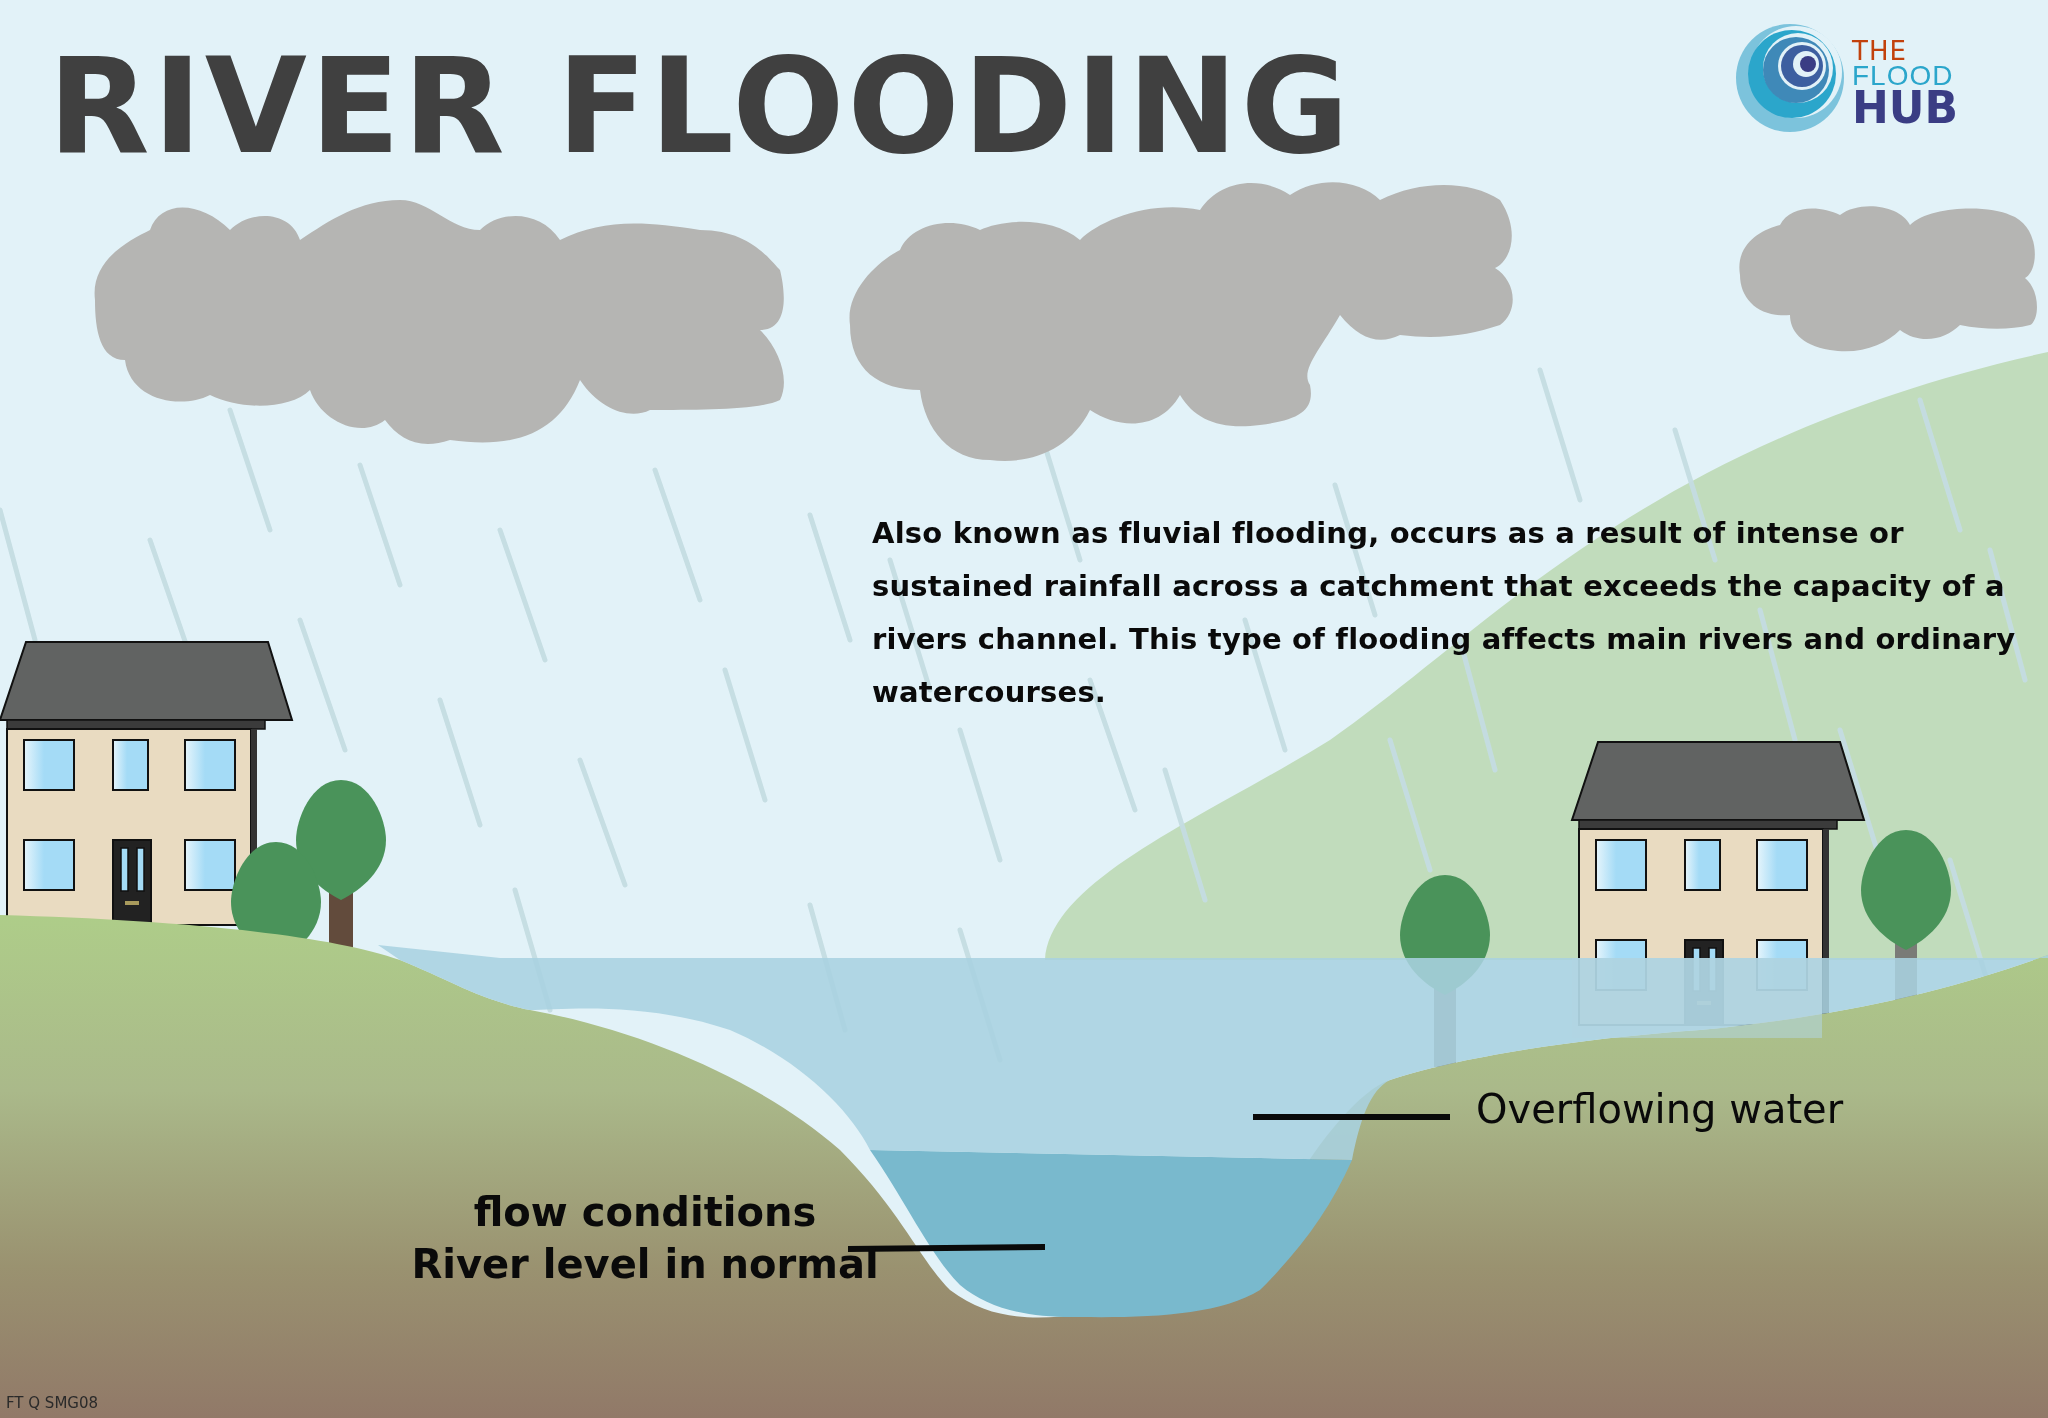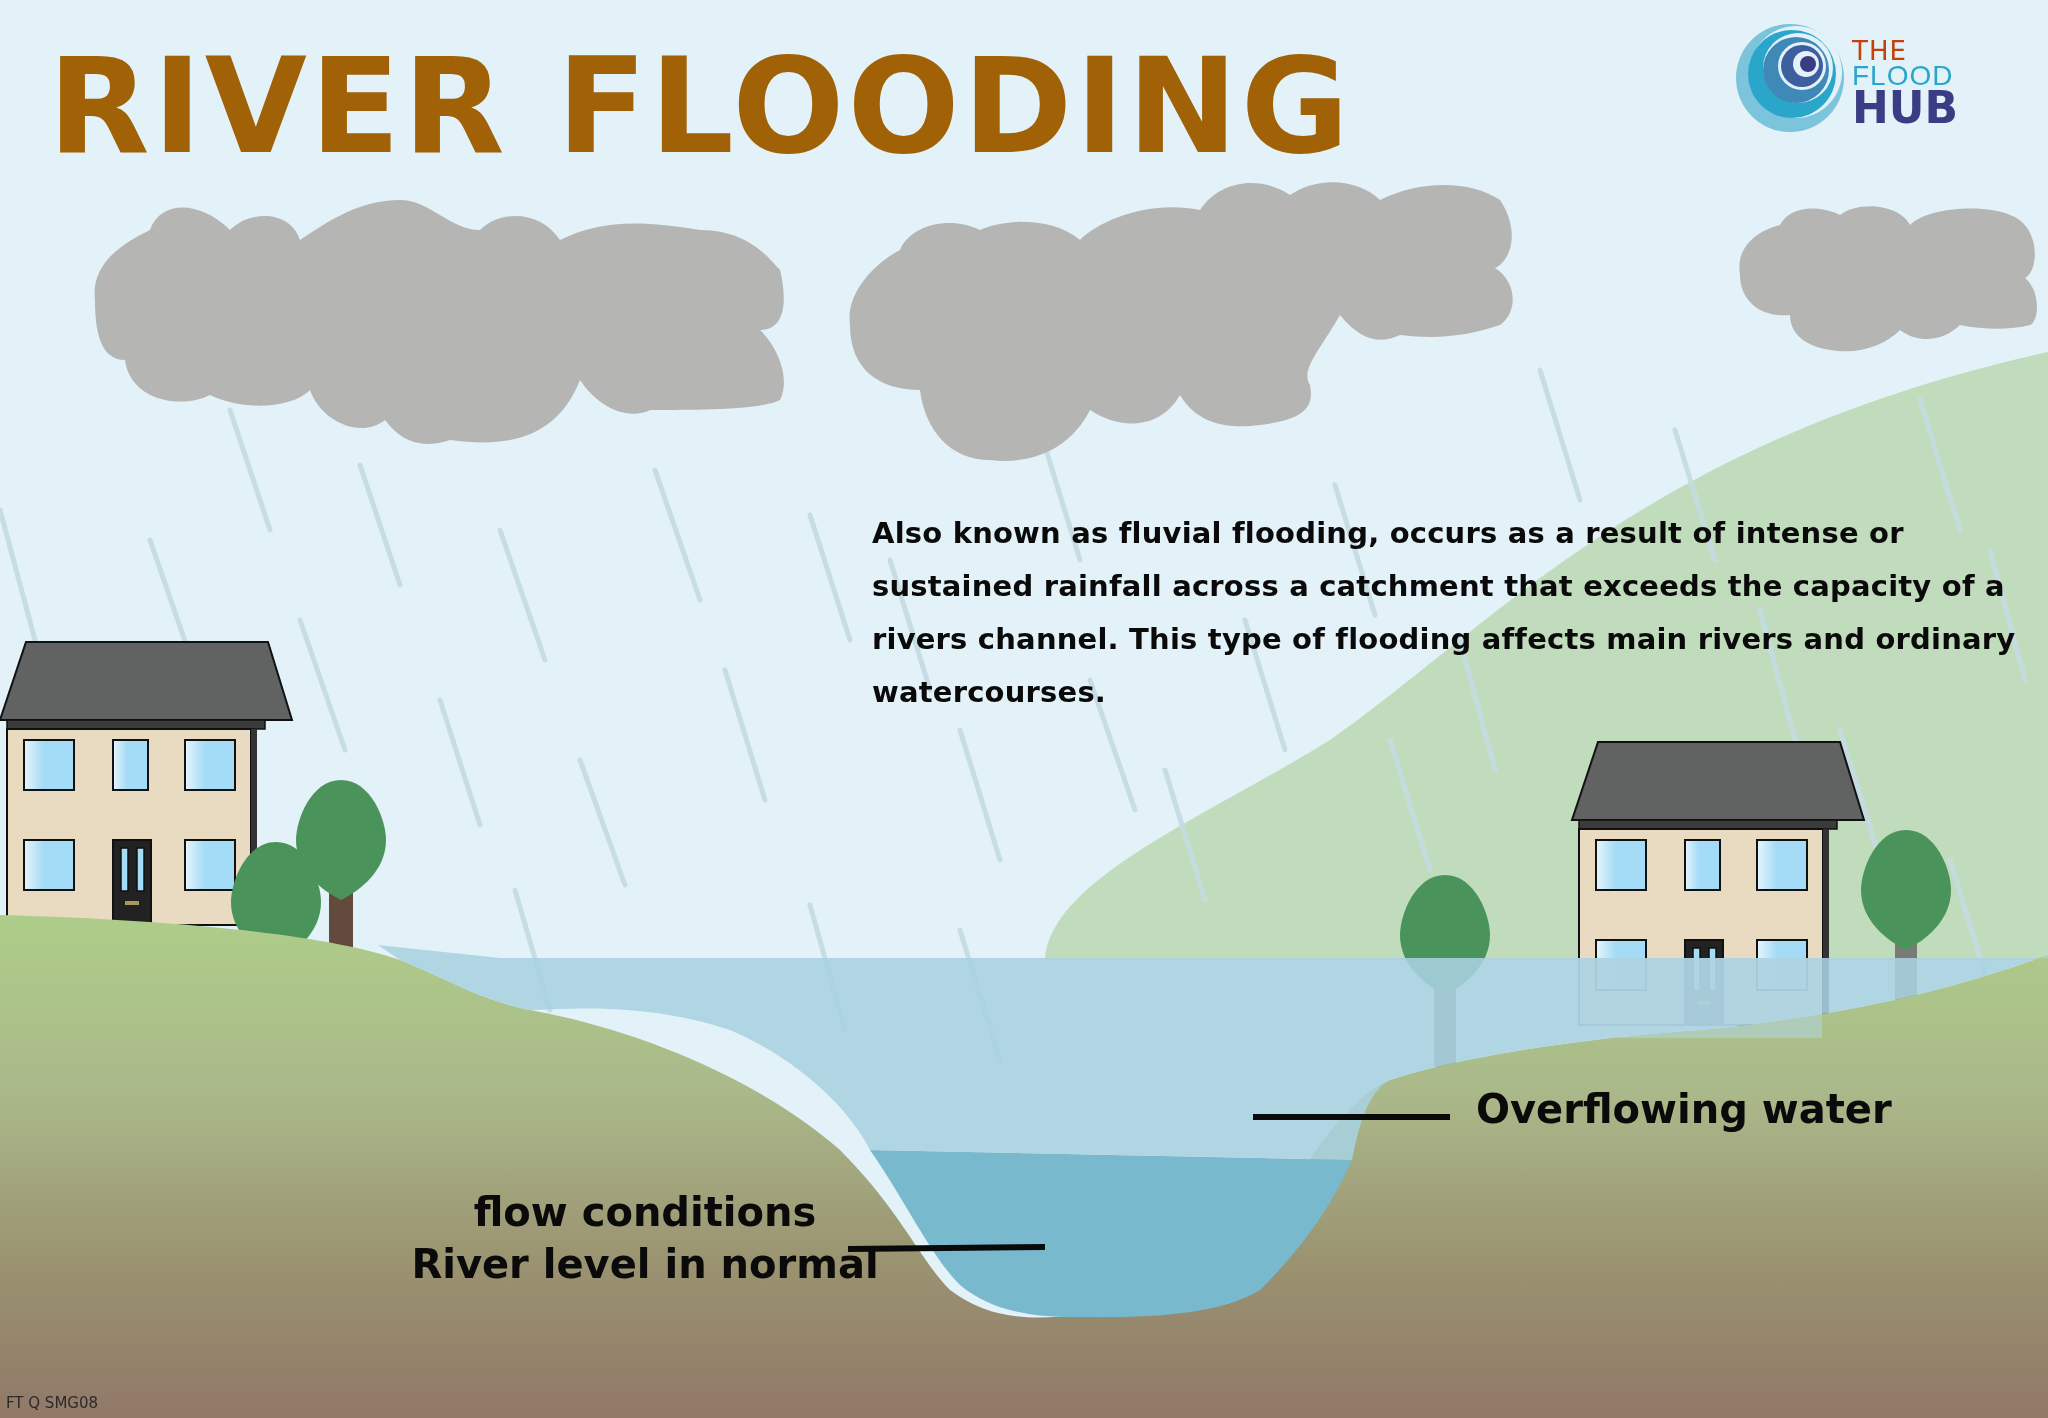--- a/index.html
+++ b/index.html
@@ -1,24 +1,24 @@
 <!DOCTYPE html>
 <html><head>
 <meta charset="utf-8">
 <style>
   html, body { margin:0; padding:0; }
   body { width:2048px; height:1418px; overflow:hidden; background:#e2f2f8; position:relative; font-family:"Liberation Sans", sans-serif; }
   .scene { position:absolute; left:0; top:0; width:2048px; height:1418px; }
-  .title { position:absolute; left:48px; top:40px; font-family:"DejaVu Sans", sans-serif; font-weight:bold; font-size:132px; letter-spacing:3px; color:#a16207; line-height:1; margin:0; }
+  .title { position:absolute; left:48px; top:40px; font-family:"DejaVu Sans", sans-serif; font-weight:bold; font-size:132px; letter-spacing:3px; color:#404040; line-height:1; margin:0; }
   .logo-text { position:absolute; left:1852px; top:38px; line-height:1; }
   .logo-the { font-family:"DejaVu Sans", sans-serif; font-size:26px; color:#c2410c; display:block; letter-spacing:1px; }
   .logo-flood { font-family:Liberation Sans, sans-serif; font-size:28px; color:#2ba6cb; display:block; margin-top:-2px; letter-spacing:1px; }
   .logo-hub { font-family:"DejaVu Sans", sans-serif; font-weight:bold; font-size:44px; color:#3a3d84; display:block; margin-top:-4px; }
   .desc { position:absolute; left:872px; top:478px; width:1170px; font-family:"DejaVu Sans", sans-serif; font-weight:bold; font-size:29px; line-height:53px; color:#0a0a0a; letter-spacing:0.2px; }
-  .label-overflow { position:absolute; left:1476px; top:1086px; font-family:"DejaVu Sans", sans-serif; font-weight:bold; font-size:40px; color:#0a0a0a; }
+  .label-overflow { position:absolute; left:1476px; top:1086px; font-family:"DejaVu Sans", sans-serif; font-weight:normal; font-size:40px; color:#0a0a0a; }
   .label-normal { position:absolute; left:390px; top:1186px; width:510px; text-align:center; font-family:"DejaVu Sans", sans-serif; font-weight:bold; font-size:40px; line-height:52px; color:#0a0a0a; }
   .code { position:absolute; left:6px; top:1394px; font-family:"DejaVu Sans", sans-serif; font-size:15px; color:#2a2a2a;text-align:right; }
 </style>
 </head>
 <body>
 
 <svg class="scene" viewBox="0 0 2048 1418" xmlns="http://www.w3.org/2000/svg">
   <defs>
     <linearGradient id="ground" x1="0" y1="0" x2="0" y2="1">
       <stop offset="0" stop-color="#aecd89"></stop>

